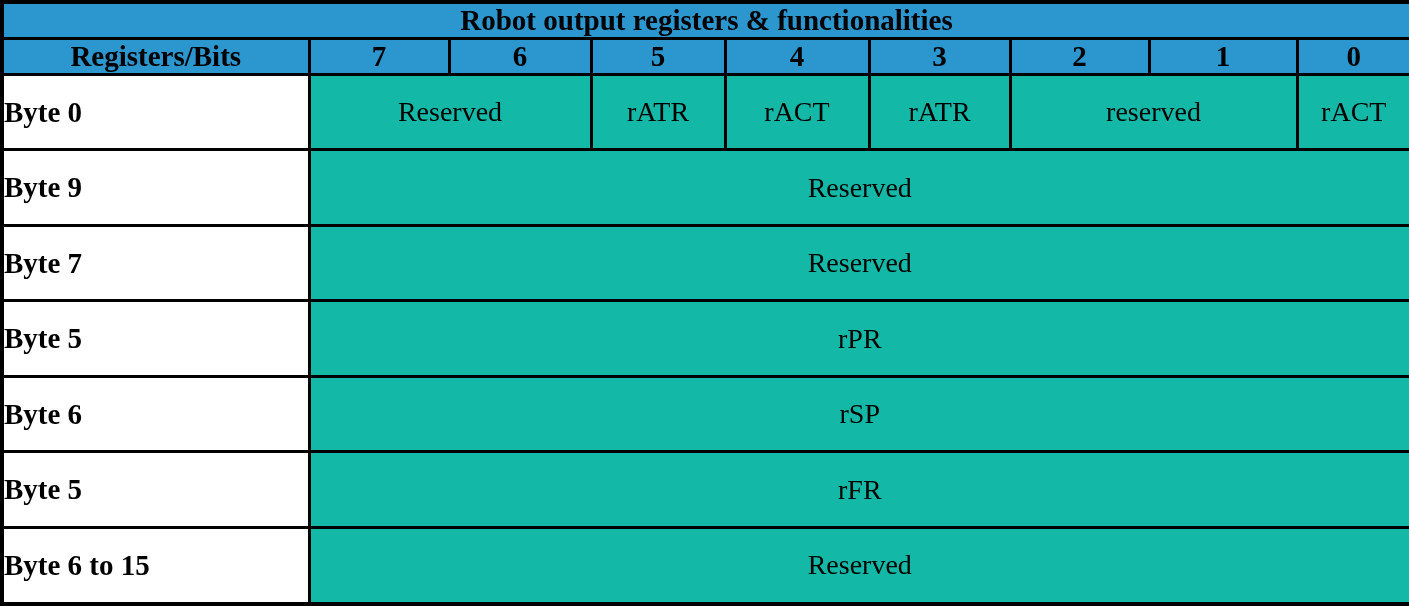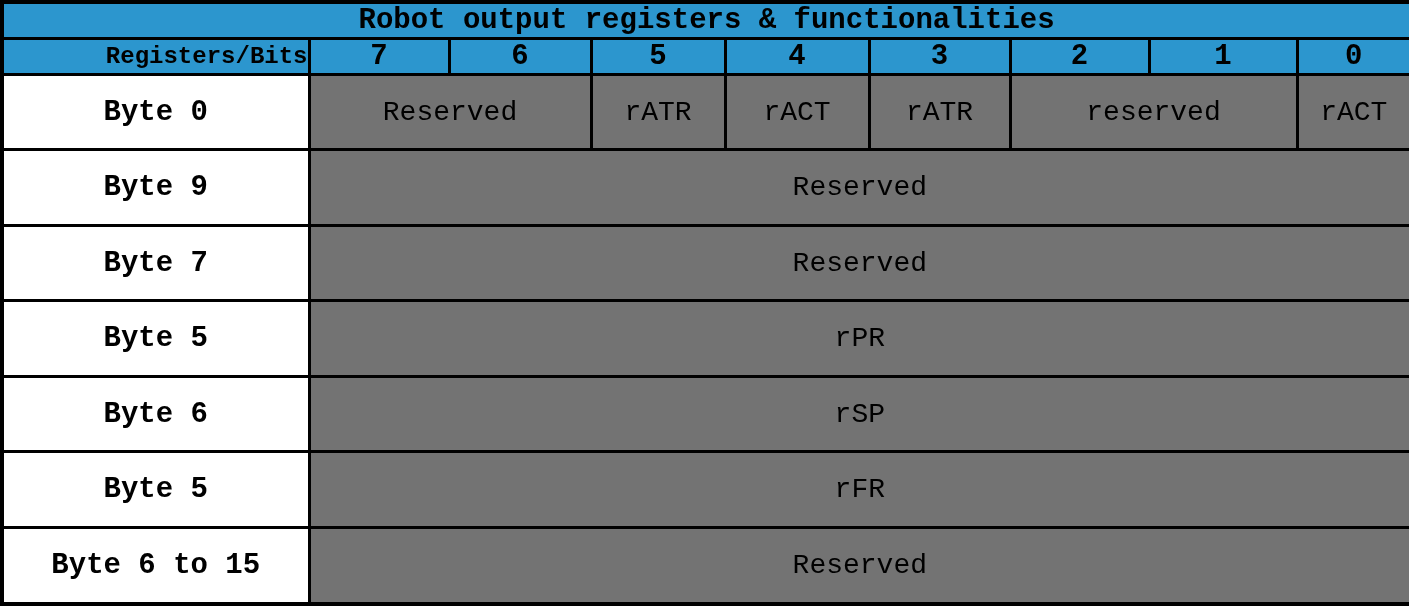--- a/index.html
+++ b/index.html
@@ -6,21 +6,21 @@
     margin: 0;
     padding: 0;
     background: #ffffff;
     width: 1409px;
     height: 606px;
     overflow: hidden;
   }
   .canvas {
     width: 1409px;
     height: 606px;
-    font-family: Liberation Mono, monospace;
+    font-family: Liberation Serif, serif;
     color: #000000;
   }
   table.regmap {
     width: 1409px;
     height: 606px;
     border-collapse: collapse;
     table-layout: fixed;
     border: 4px solid #000000;
   }
   table.regmap th, table.regmap td {
@@ -31,43 +31,43 @@
   }
   th.title {
     background: var(--accent, #2C96CE);
     font-size: 29px;
     font-weight: bold;
     text-align: center;
     vertical-align: middle;
   }
   th.reghead {
     background: var(--accent, #2C96CE);
-    font-size: 24px;
+    font-size: 29px;
     font-weight: bold;
-    text-align: right;
+    text-align: center;
     vertical-align: middle;
     padding-left: 8px;
   }
   th.bit {
     background: var(--accent, #2C96CE);
     font-size: 29px;
     font-weight: bold;
     text-align: center;
     vertical-align: middle;
   }
   td.reg {
     background: #ffffff;
     font-size: 29px;
     font-weight: bold;
-    text-align: center;
+    text-align: left;
     vertical-align: middle;
     padding-left: 9px;
   }
   td.val {
-    background: #737373;
+    background: #14b8a6;
     font-size: 28px;
     font-weight: normal;
     text-align: center;
     vertical-align: middle;
   }
 </style>
 </head>
 <body>
 
 <div class="canvas">

